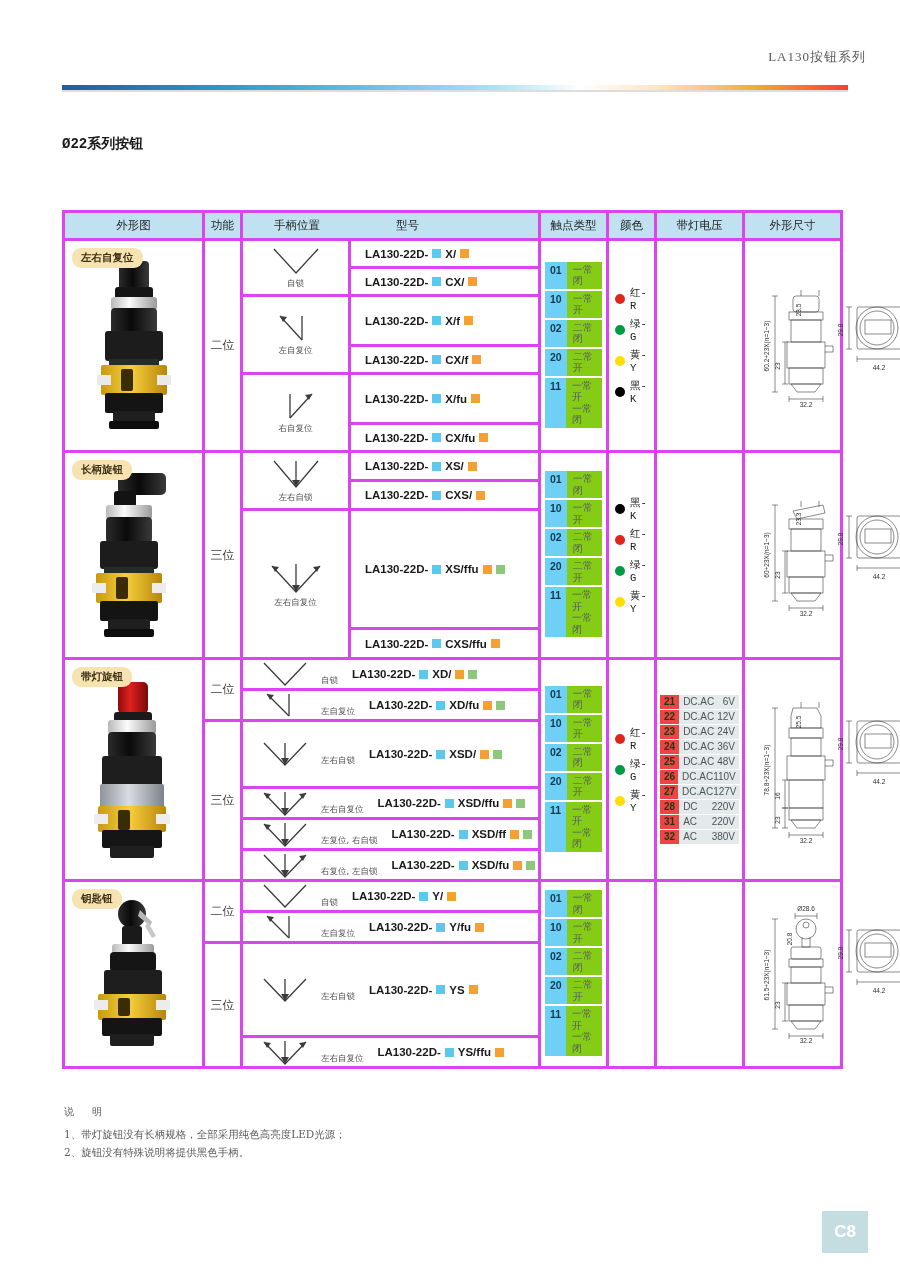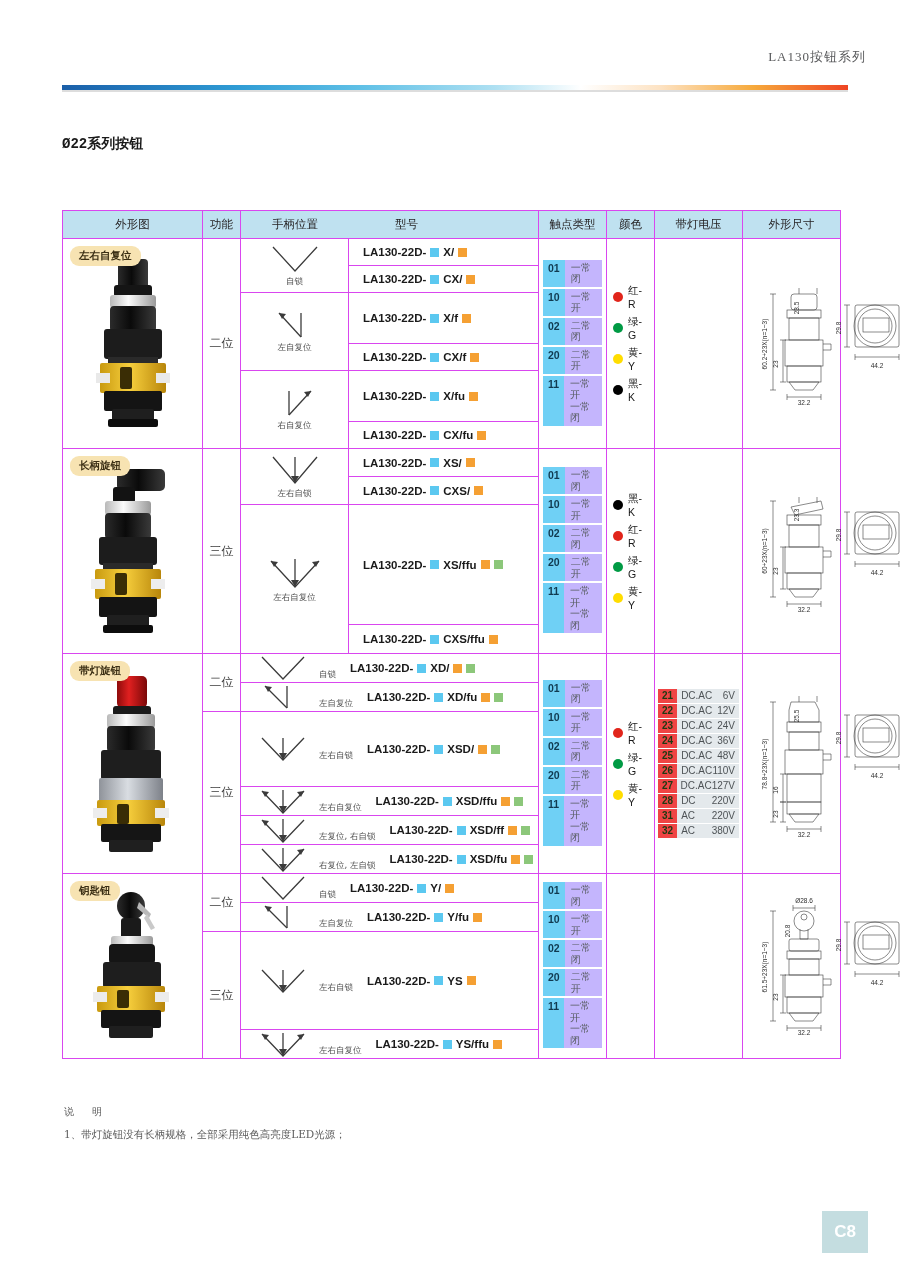--- a/index.html
+++ b/index.html
@@ -43,21 +43,21 @@
     font-family: Liberation Mono, monospace;
   }
 
   
   .spec-table {
     position: absolute; left: 62px; top: 210px; width: 778px;
     border-collapse: collapse; table-layout: fixed;
     font-size: 9.5px;
   }
   .spec-table th, .spec-table td {
-    border: 1px solid #d946ef; padding: 0; vertical-align: middle;
+    border: 3px solid #d946ef; padding: 0; vertical-align: middle;
   }
   .spec-table thead th {
     background: #bfe1f0; height: 28px; font-weight: normal;
     font-size: 11.5px; color: #231f20;
     font-family: "DejaVu Sans", sans-serif;
   }
 
   
   .cell-outline { position: relative; text-align: center; background: #fff; }
   .tag {
@@ -98,30 +98,30 @@
 
   
   .cell-contact { padding: 5px 4px !important; margin-top: 36px; }
   .ct-item { display: flex; align-items: stretch; margin-bottom: 2px; }
   .ct-code {
     background: #6fd0f5; color: #103a50; font-weight: bold;
     font-size: 10.5px; padding: 2px 5px; min-width: 20px; text-align: center;
     font-family: "Liberation Sans", sans-serif;
   }
   .ct-name {
-    background: #c4b5fd; color: #555a5e; font-size: 10px;
+    background: #84cc16; color: #555a5e; font-size: 10px;
     padding: 2px 6px; flex: 1; white-space: pre-line; line-height: 1.15;
     font-family: "DejaVu Sans", sans-serif;
   }
 
   
   .cell-color { padding: 5px 6px !important; }
   .col-item { display: flex; align-items: center; gap: 5px; margin: 5px 0; }
   .dot { width: 10px; height: 10px; border-radius: 50%; flex: 0 0 auto; }
-  .col-name { font-size: 10.5px; color: #1a1a1a; font-family: Liberation Sans, sans-serif; }
+  .col-name { font-size: 10.5px; color: #1a1a1a; font-family: Liberation Mono, monospace; }
 
   
   .cell-volt { padding: 4px 3px !important; }
   .v-item { display: flex; align-items: stretch; margin-bottom: 1px; }
   .v-code {
     background: #ef4444; color: #1d3a12; font-weight: bold;
     font-size: 10px; padding: 1.5px 4px; min-width: 18px; text-align: center;
     font-family: "Liberation Sans", sans-serif;
   }
   .v-name {
@@ -1037,15 +1037,16 @@
       </div>
     </td>
   </tr>
 
   </tbody>
 </table>
 
 <div class="notes">
   <div class="notes-title">说　明</div>
   <div class="note-line">1、带灯旋钮没有长柄规格，全部采用纯色高亮度LED光源；</div>
+  <div class="note-line">2、旋钮没有特殊说明将提供黑色手柄。</div>
 </div>
 
 <div class="page-badge">C8</div>
 
 </body></html>

